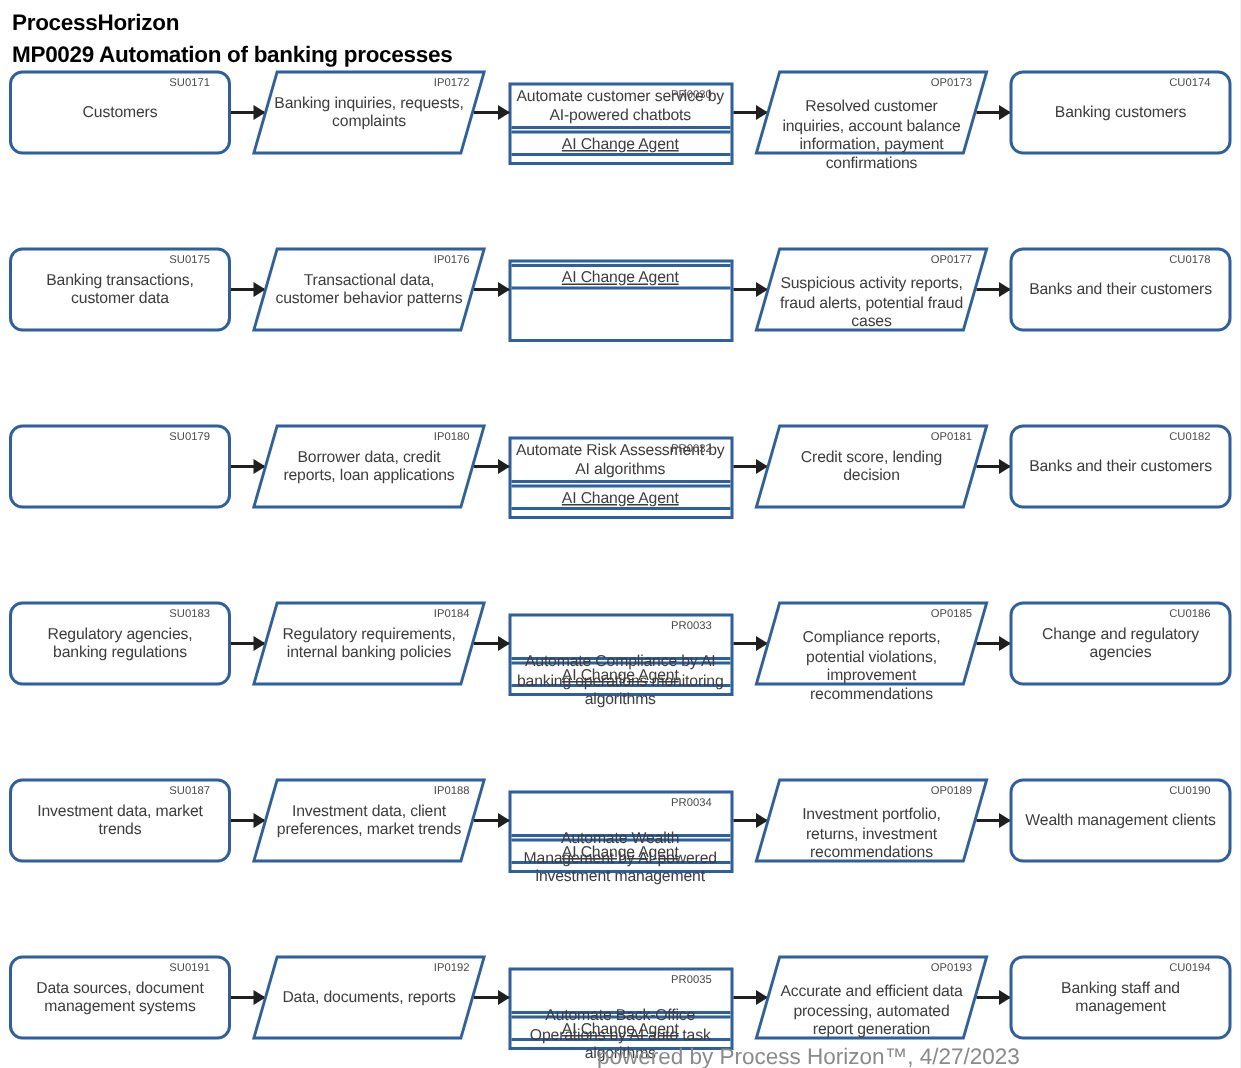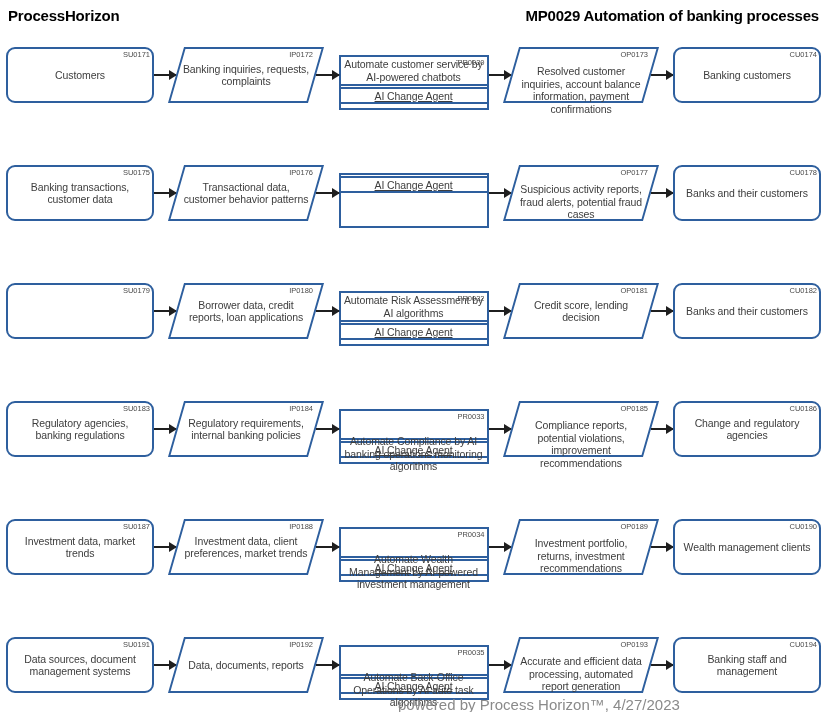--- a/index.html
+++ b/index.html
@@ -9,31 +9,31 @@
     --id-text:#4a4a4a;
     --footer-text:#8a8a8a;
   }
   *{box-sizing:border-box;margin:0;padding:0;}
   html,body{background:#e8e8e8;}
   .page{
     position:relative;width:827px;height:712px;background:#ffffff;
     font-family:"Liberation Sans",sans-serif;color:var(--text);
     overflow:hidden;margin:0 auto;
   }
-  .header{display:flex;justify-content:space-between;align-items:flex-start;padding:7px 8px 0 8px;height:45px;}
+  .header{display:flex;justify-content:space-between;align-items:flex-start;padding:7px 8px 0 8px;height:45px;flex-direction:column;}
   .header .title{font-size:15px;font-weight:bold;color:#000;letter-spacing:-0.2px;}
   .rows{position:absolute;top:45px;left:0;right:0;}
   .row{display:flex;align-items:flex-start;height:118px;padding:2px 6px 0 6px;}
   .shape{position:relative;border:2px solid var(--shape-border);flex:0 0 auto;}
   .rounded{width:148px;height:56px;border-radius:9px;display:flex;align-items:center;justify-content:center;padding:2px 8px;}
   .para{width:140px;height:56px;transform:skewX(-16deg);}
   .para-in{transform:skewX(16deg);width:100%;height:100%;position:relative;display:flex;align-items:center;justify-content:center;padding:2px 4px;}
   .out-spill .para-in{align-items:flex-start;padding-top:16px;}
   .stext{font-size:10.5px;line-height:12.5px;text-align:center;letter-spacing:-0.1px;color:var(--text);}
-  .sid{position:absolute;top:1px;right:2px;font-size:7.5px;letter-spacing:0;color:var(--id-text);}
+  .sid{position:absolute;top:1px;right:12px;font-size:7.5px;letter-spacing:0;color:var(--id-text);}
   .para .sid{right:1px;}
   .proc{width:150px;height:55px;margin-top:8px;border:2px solid var(--shape-border);flex:0 0 auto;}
   .proc-main{position:relative;height:29px;border-bottom:2px solid var(--shape-border);display:flex;align-items:center;justify-content:center;padding:0 3px;}
   .proc-main.spill{align-items:flex-start;padding-top:24px;}
   .proc-agent{margin-top:1px;height:17px;border-top:2px solid var(--shape-border);border-bottom:2px solid var(--shape-border);display:flex;align-items:center;justify-content:center;font-size:10.5px;color:var(--text);letter-spacing:-0.1px;text-decoration:underline;}
   .arrow{flex:1 1 auto;min-width:16px;height:2px;background:var(--arrow);margin-top:27px;position:relative;}
   .arrow::after{content:"";position:absolute;right:-1px;top:-4px;width:0;height:0;
     border-left:8px solid var(--arrow);border-top:5px solid transparent;border-bottom:5px solid transparent;}
   .footer{position:absolute;left:398px;top:696px;font-size:15px;color:var(--footer-text);letter-spacing:0;white-space:nowrap;}
 </style>

